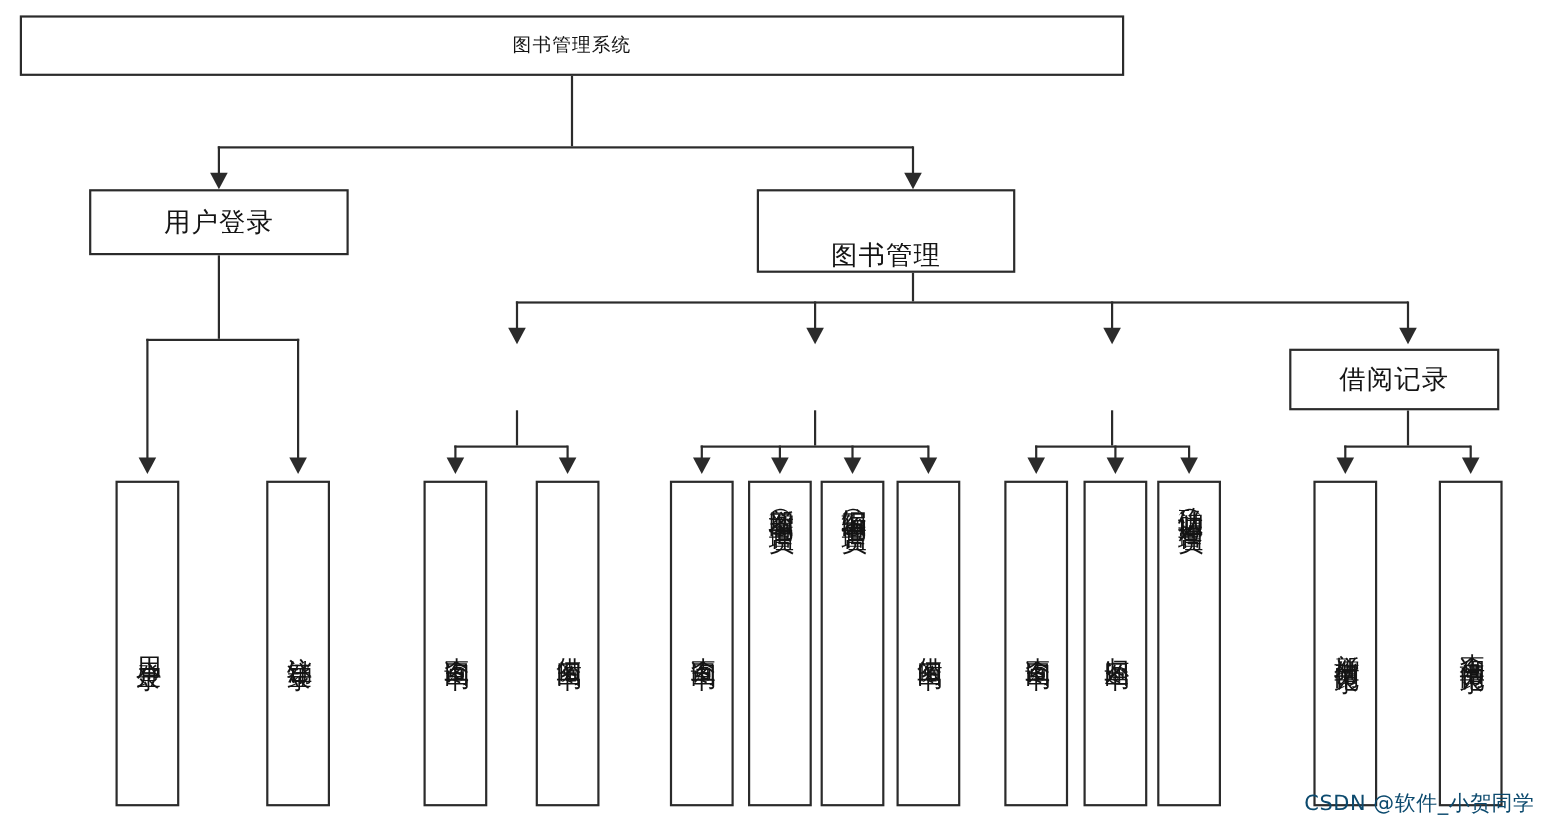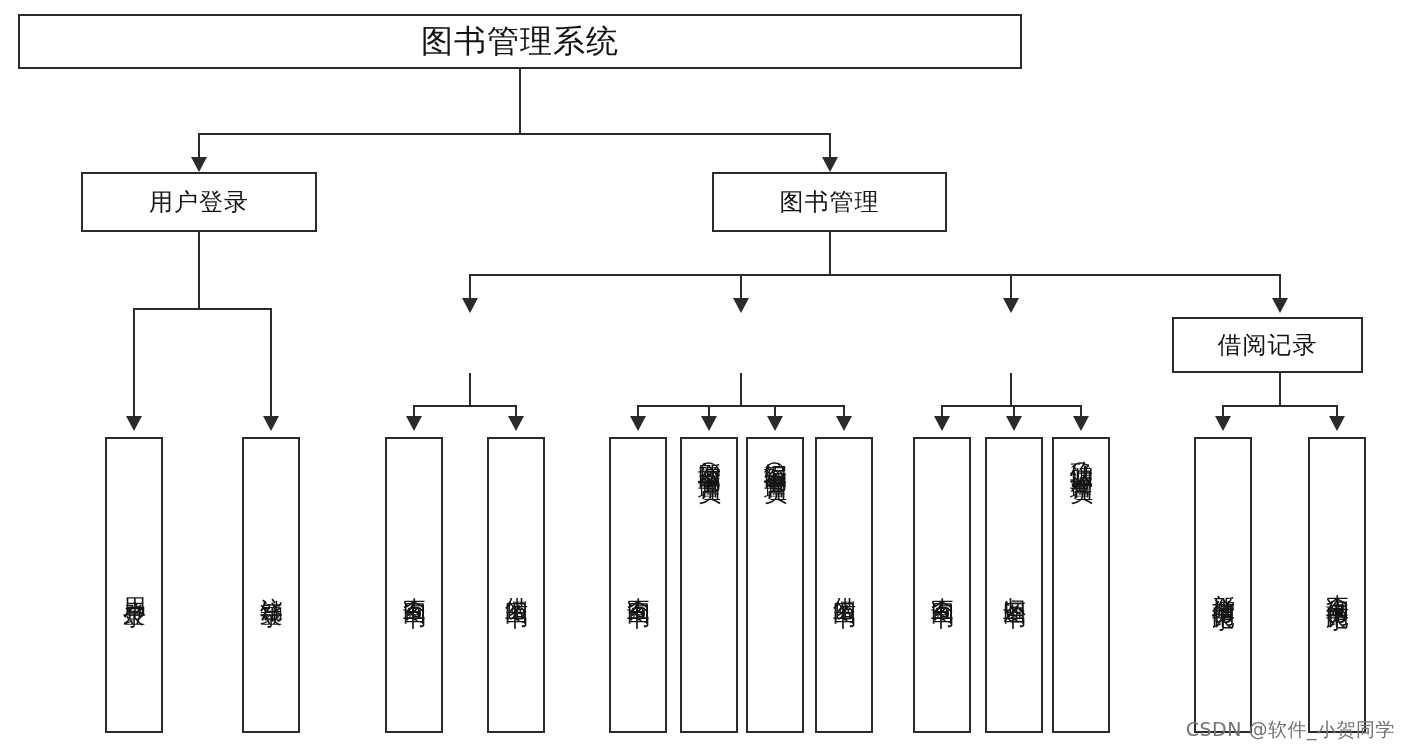--- a/index.html
+++ b/index.html
@@ -25,21 +25,21 @@
     justify-content:center;
     text-align:center;
     line-height:1.18;
     color:#141414;
     z-index:3;
   }
   .node .lbl{display:block;}
 
   
   .node.h{ font-size:24px; letter-spacing:1px; }
-  #n-root{ font-size:32px; }
+  #n-root{ font-size:17px; }
 
   
   .node.v{
     font-size:23px;
     letter-spacing:2px;
     align-items:flex-start;
     justify-content:center;
     padding-top:0;
   }
   .node.v .lbl{
@@ -69,40 +69,40 @@
     border-right:8px solid transparent;
     border-top:15px solid #2b2b2b;
     z-index:2;
   }
   
   #watermark{
     position:absolute;
     right:10px;
     bottom:4px;
     font-size:19px;
-    color:#737373;
+    color:#0c4a6e;
     letter-spacing:0.5px;
     z-index:5;
     white-space:nowrap;
     font-family:"DejaVu Sans","Liberation Sans",sans-serif;
   }
 </style>
 </head>
 <body>
 
 <div id="canvas">
 
   <div class="node h" id="n-root" style="left:18px;top:14px;width:1004px;height:55px;">
     <span class="lbl">图书管理系统</span>
   </div>
 
   <div class="node h" style="left:81px;top:172px;width:236px;height:60px;">
     <span class="lbl">用户登录</span>
   </div>
-  <div class="node h" style="left:712px;top:172px;width:235px;height:60px;">
+  <div class="node h" style="left:688px;top:172px;width:235px;height:76px;align-items:flex-end;">
     <span class="lbl">图书管理</span>
   </div>
 
   <div class="node h" style="left:1172px;top:317px;width:191px;height:56px;">
     <span class="lbl">借阅记录</span>
   </div>
 
   <div class="node v mid" style="left:105px;top:437px;width:58px;height:296px;">
     <span class="lbl">用户登录</span>
   </div>

